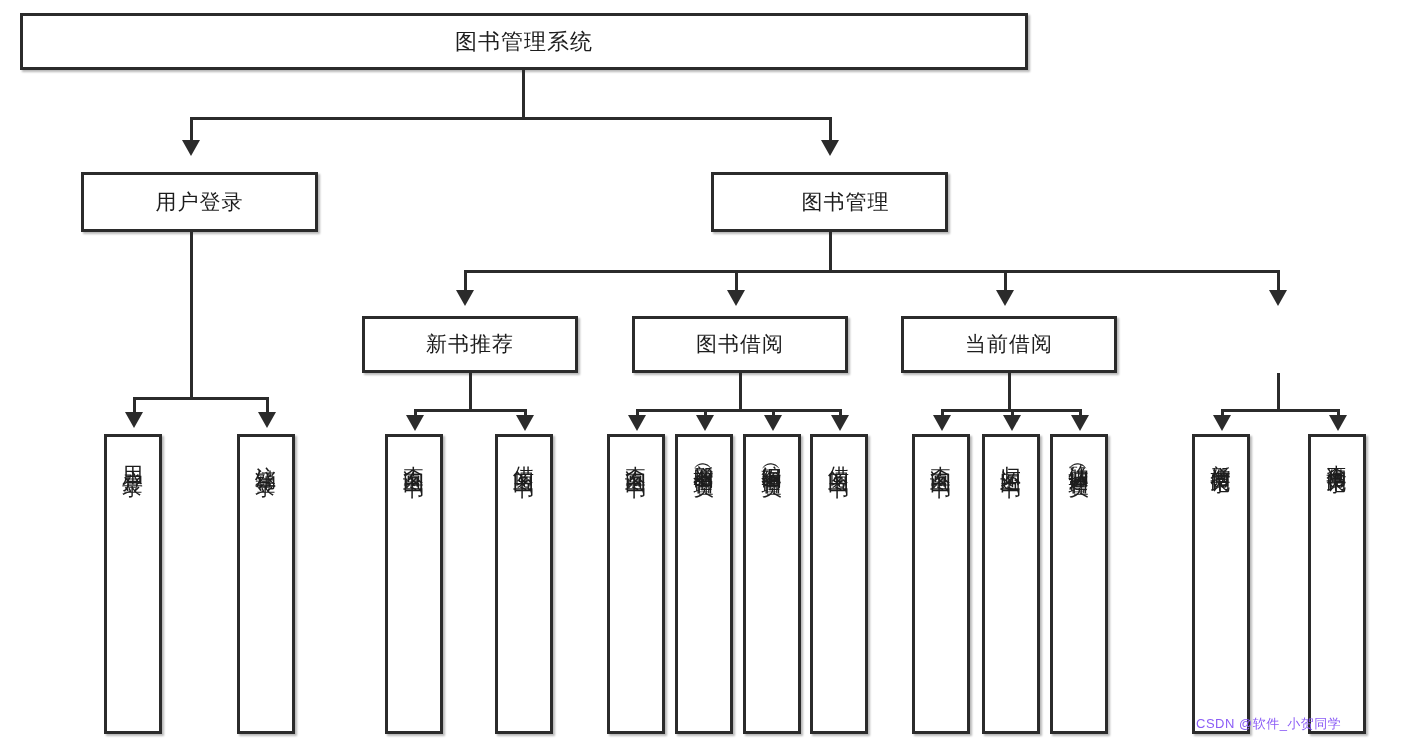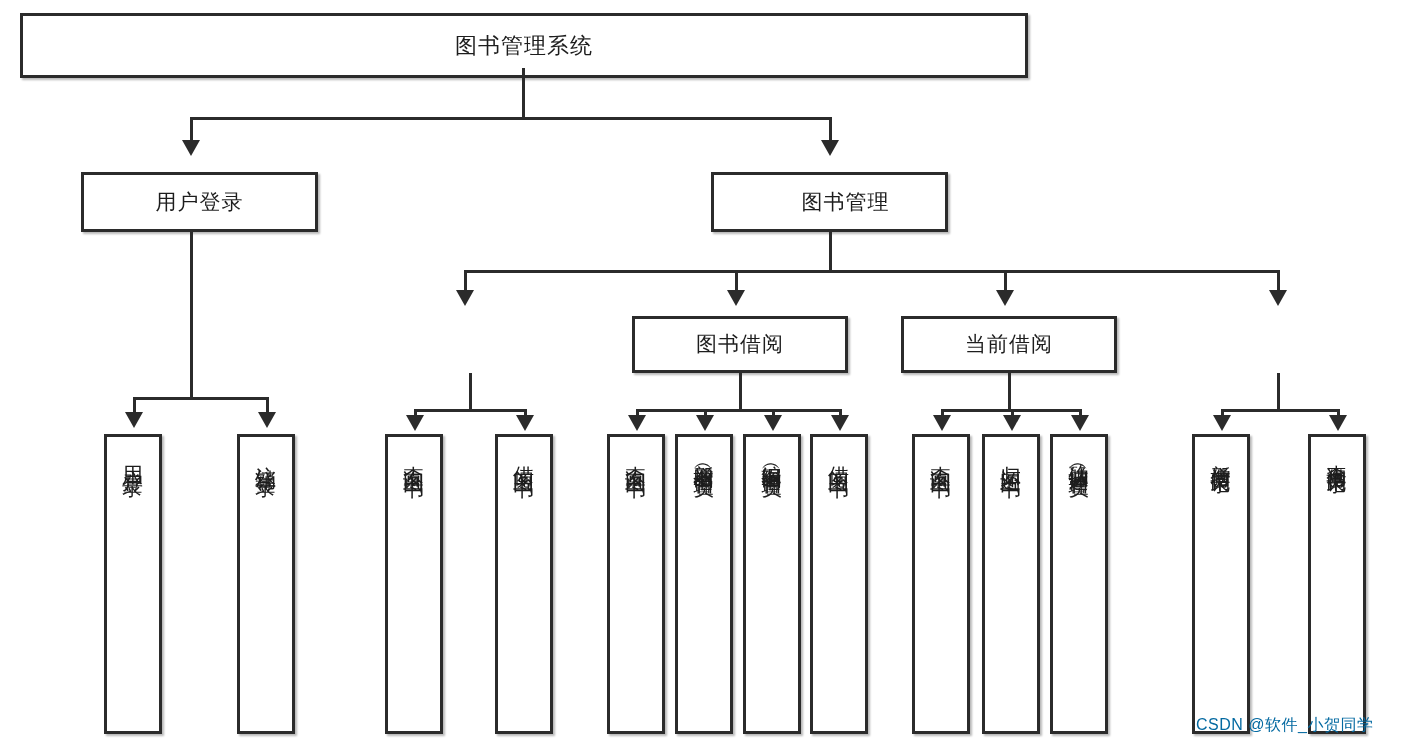--- a/index.html
+++ b/index.html
@@ -62,32 +62,32 @@
     position:absolute;
     width:0;height:0;
     border-left:9px solid transparent;
     border-right:9px solid transparent;
     border-top:16px solid #2b2b2b;
   }
 
   
   .watermark{
     position:absolute;
-    font-size:16px;
-    color:#0369a1;
+    font-size:13px;
+    color:#8b5cf6;
     white-space:nowrap;
     letter-spacing:.5px;
   }
 </style>
 </head>
 <body>
 
 <div id="stage">
 
-  <div class="node root" style="left:20px;top:13px;width:1008px;height:65px;">
+  <div class="node root" style="left:20px;top:13px;width:1008px;height:57px;">
     <span class="label">图书管理系统</span>
   </div>
 
   <div class="vline" style="left:522px;top:68px;height:49px;"></div>
   <div class="hline" style="left:190px;top:117px;width:642px;"></div>
   <div class="vline" style="left:190px;top:117px;height:25px;"></div>
   <div class="vline" style="left:829px;top:117px;height:25px;"></div>
   <div class="arrow" style="left:182px;top:140px;"></div>
   <div class="arrow" style="left:821px;top:140px;"></div>
 
@@ -110,20 +110,23 @@
   <div class="hline" style="left:464px;top:270px;width:816px;"></div>
   <div class="vline" style="left:464px;top:270px;height:22px;"></div>
   <div class="vline" style="left:735px;top:270px;height:22px;"></div>
   <div class="vline" style="left:1004px;top:270px;height:22px;"></div>
   <div class="vline" style="left:1277px;top:270px;height:22px;"></div>
   <div class="arrow" style="left:456px;top:290px;"></div>
   <div class="arrow" style="left:727px;top:290px;"></div>
   <div class="arrow" style="left:996px;top:290px;"></div>
   <div class="arrow" style="left:1269px;top:290px;"></div>
 
+  <div class="node" style="left:362px;top:316px;width:216px;height:57px;">
+    <span class="label">新书推荐</span>
+  </div>
   <div class="node" style="left:901px;top:316px;width:216px;height:57px;">
     <span class="label">当前借阅</span>
   </div>
   <div class="node" style="left:632px;top:316px;width:216px;height:57px;">
     <span class="label">图书借阅</span>
   </div>
 
   <div class="vline" style="left:469px;top:373px;height:36px;"></div>
   <div class="hline" style="left:414px;top:409px;width:113px;"></div>
   <div class="vline" style="left:414px;top:409px;height:9px;"></div>

